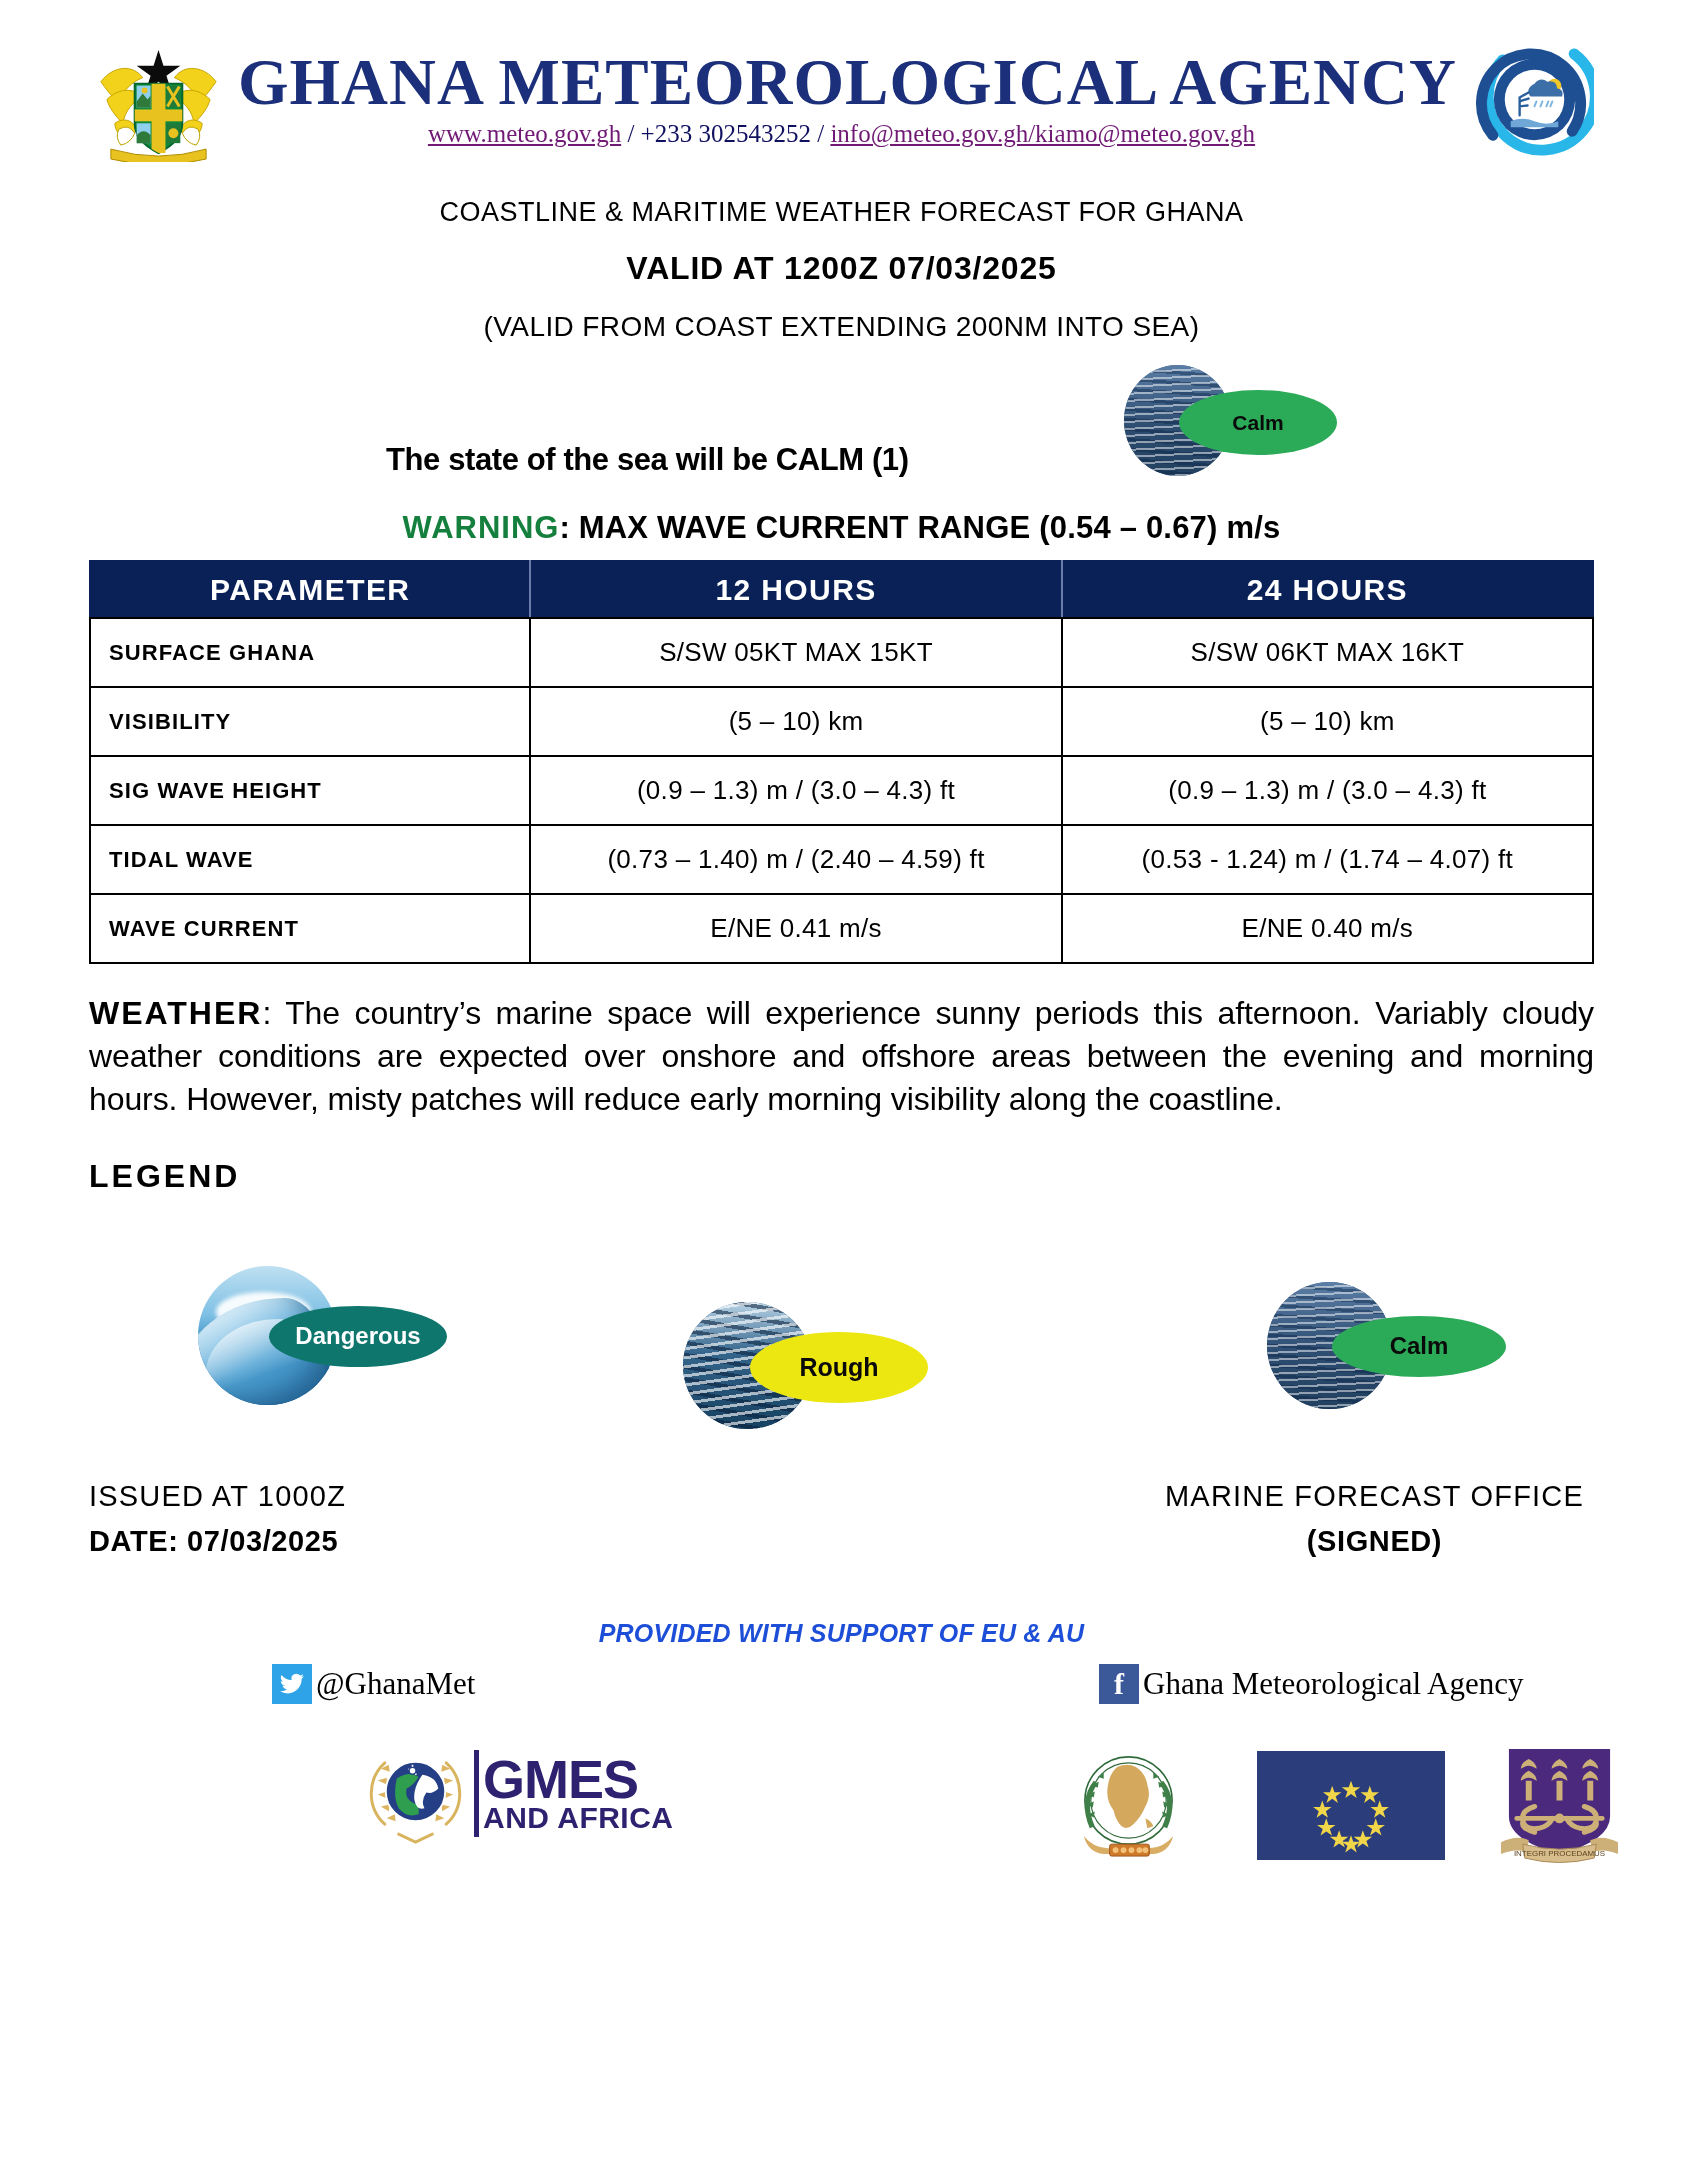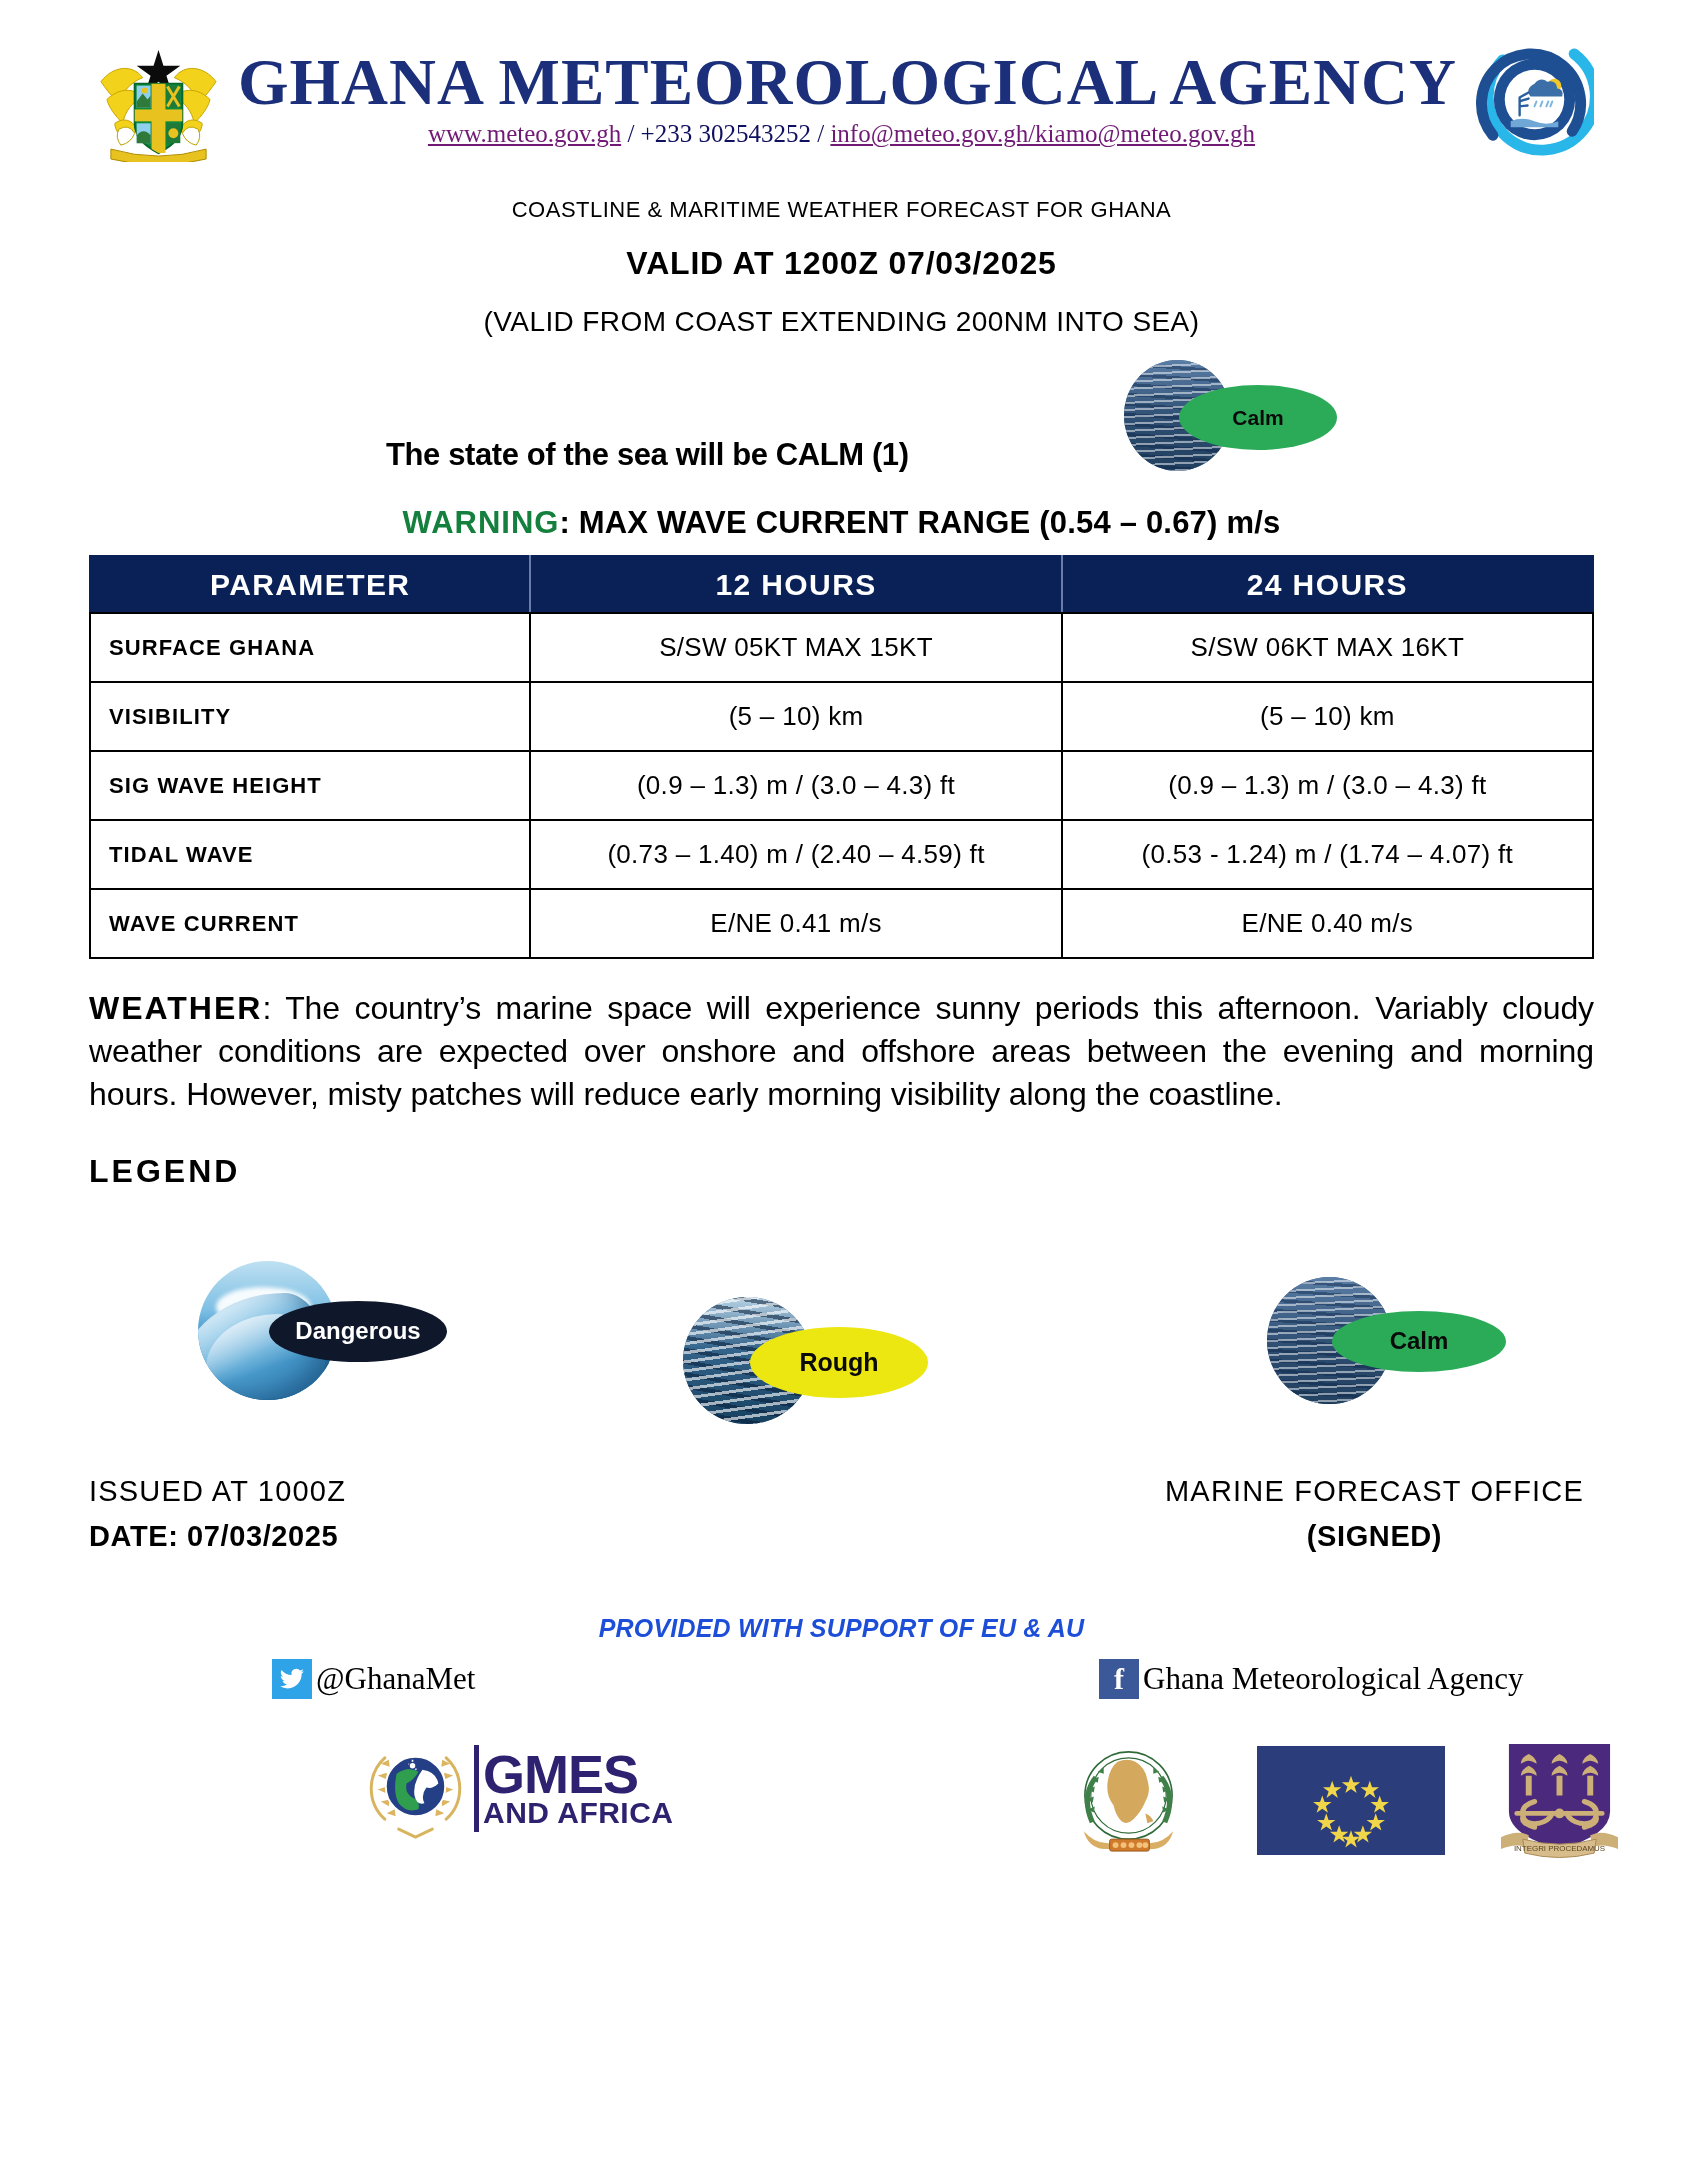--- a/index.html
+++ b/index.html
@@ -67,21 +67,21 @@
     color: #701a75;
   }
   .contact-line .plain {
     color: #101060;
     text-decoration: none;
   }
 
   
   .doc-title {
     text-align: center;
-    font-size: 22px;
+    font-size: 27px;
     letter-spacing: 0.5px;
     margin-top: 14px;
     color: #000;
   }
   .doc-valid {
     text-align: center;
     font-size: 32px;
     font-weight: bold;
     letter-spacing: 0.8px;
     margin-top: 22px;
@@ -492,21 +492,21 @@
   <div class="legend-heading">LEGEND</div>
 
   <div class="legend-row">
 
     <div class="legend-item pos-0 sea-badge">
       <div class="wave-disc">
         <div class="foam"></div>
         <div class="crest"></div>
         <div class="crest2"></div>
       </div>
-      <div class="sea-ellipse" style="left:71px; top:40px; width:178px; height:61px; background:#0f172a; color:#ffffff; font-size:24px;">Dangerous</div>
+      <div class="sea-ellipse" style="left:71px; top:40px; width:178px; height:61px; background:#0f766e; color:#ffffff; font-size:24px;">Dangerous</div>
     </div>
 
     <div class="legend-item pos-1 sea-badge">
       <div class="sea-disc" style="left:0; top:8px; width:129px; height:127px;">
         <div class="waterlines" style="background:
             repeating-linear-gradient(172deg, rgba(255,255,255,0.62) 0px, rgba(255,255,255,0.62) 3px, rgba(255,255,255,0) 3px, rgba(255,255,255,0) 9px),
             repeating-linear-gradient(190deg, rgba(8,30,58,0.55) 0px, rgba(8,30,58,0.55) 4px, rgba(255,255,255,0) 4px, rgba(255,255,255,0) 12px),
             linear-gradient(#b9d4e6, #35658c 40%, #16405f);"></div>
       </div>
       <div class="sea-ellipse" style="left:67px; top:38px; width:178px; height:71px; background:#ece611; color:#0a0a0a; font-size:25px;">Rough</div>

